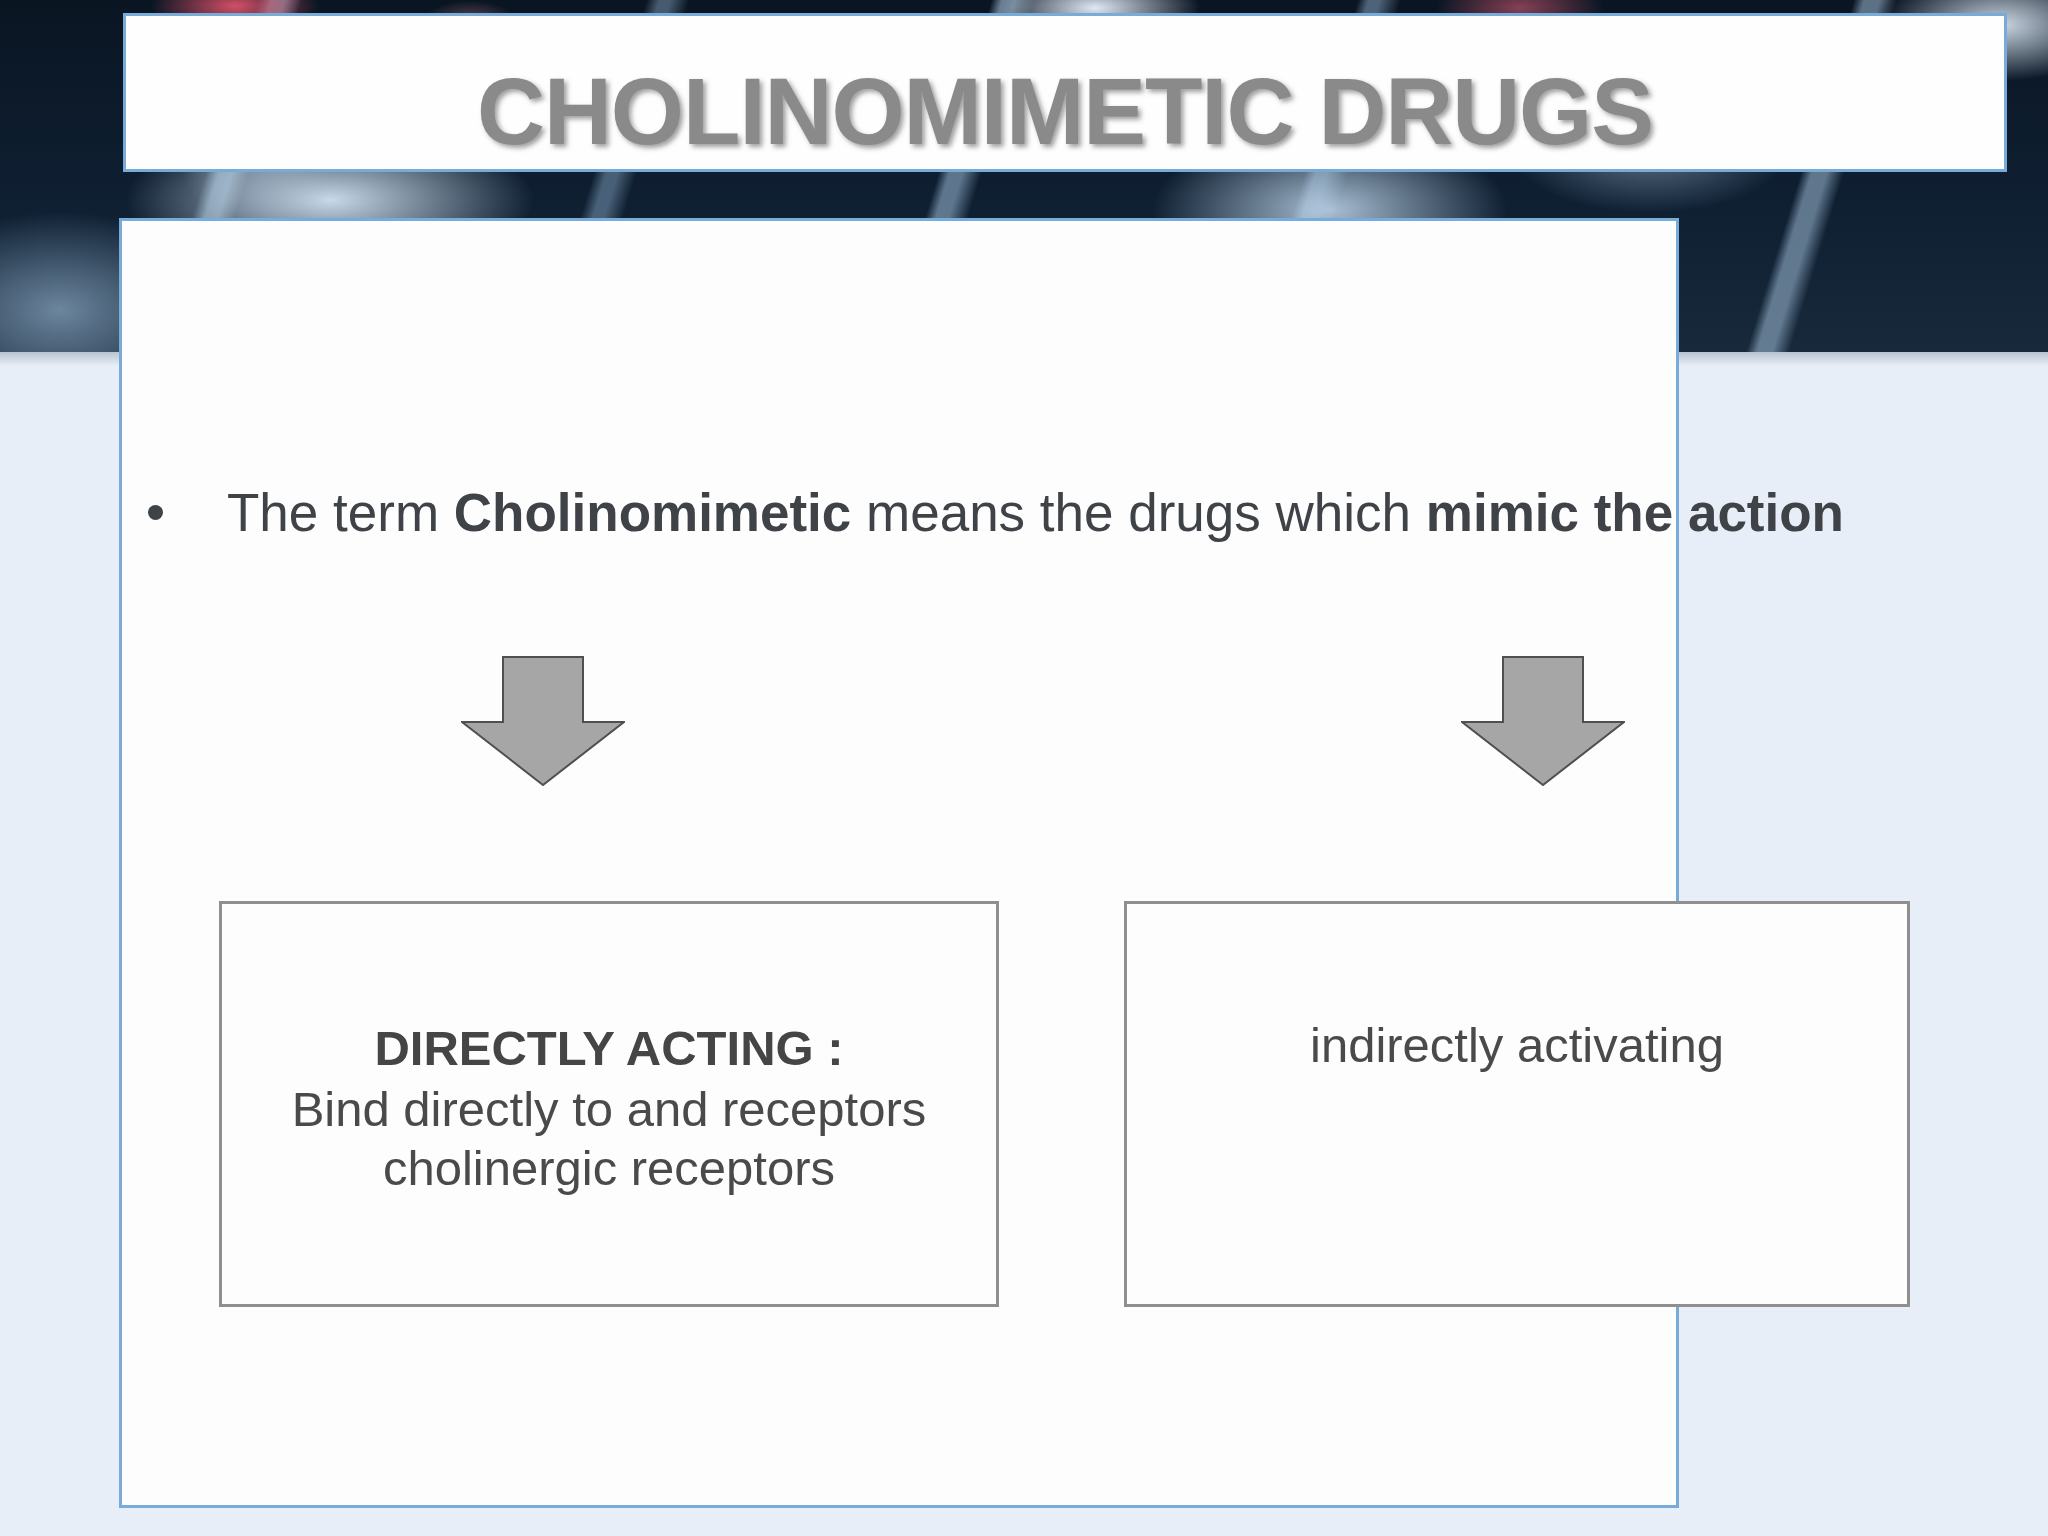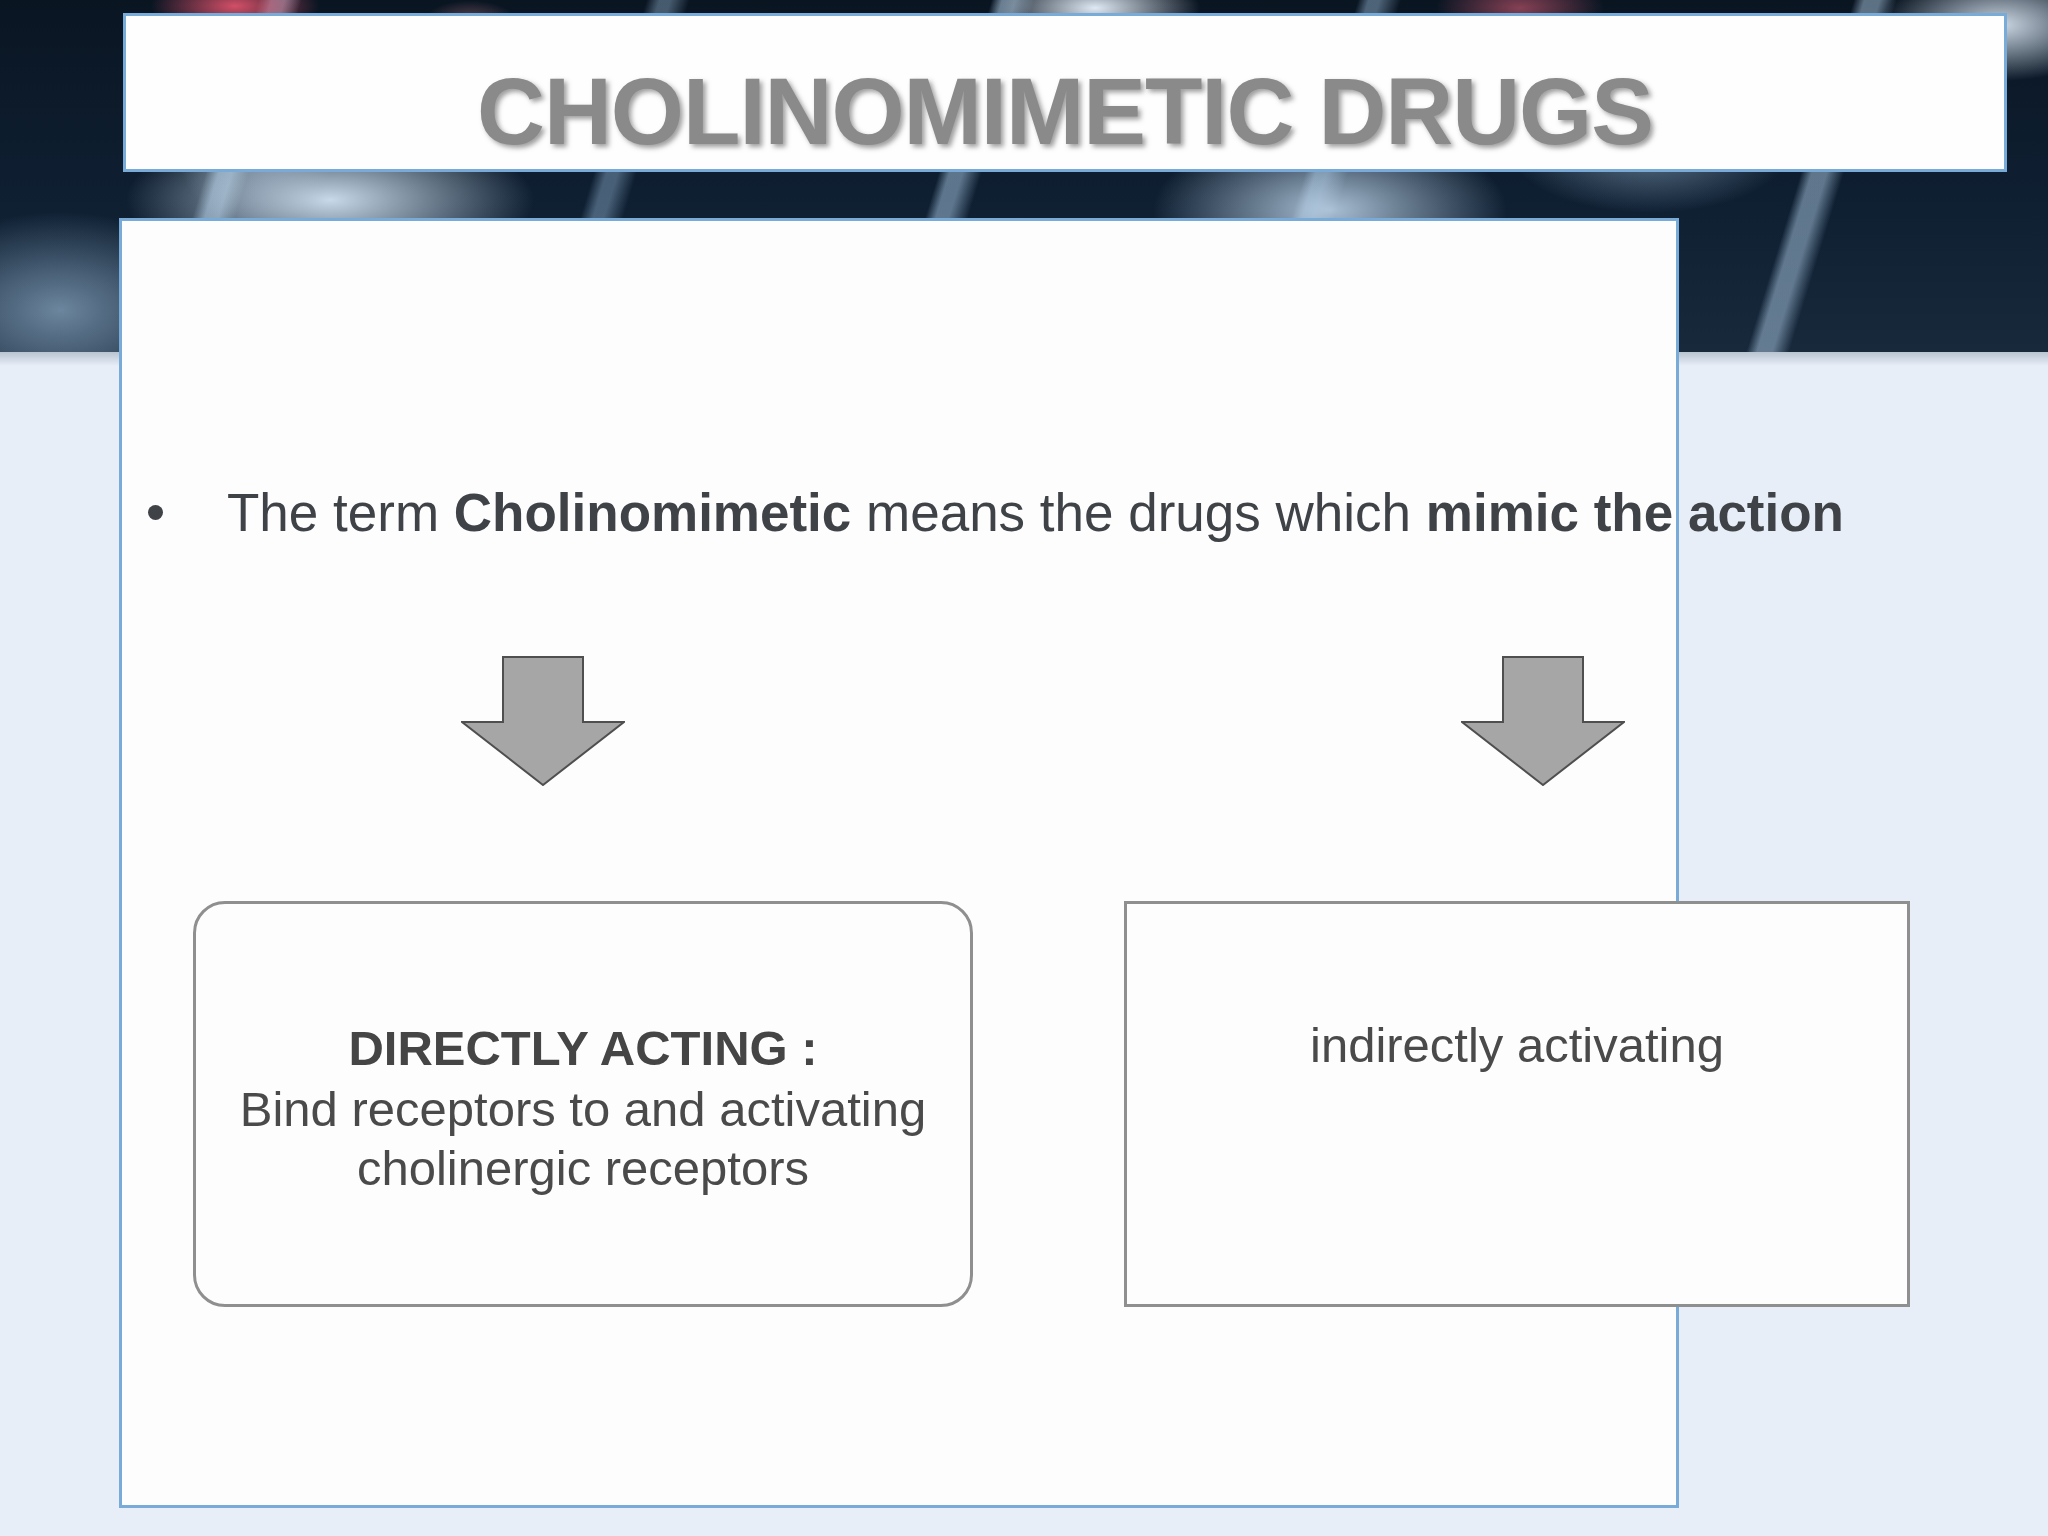--- a/index.html
+++ b/index.html
@@ -87,21 +87,21 @@
 
   .down-arrow{position:absolute;width:164px;height:130px;top:435px;}
   .down-arrow.left{left:339px;}
   .down-arrow.right{left:1339px;}
 
   .cat-box{
     position:absolute;top:680px;height:406px;
     background:#fdfdfe;border:3px solid var(--box-border-gray);
     padding-top:112px;text-align:center;color:var(--body-text);
   }
-  .cat-box.left{left:71px;width:780px;border-radius:32px;}
+  .cat-box.left{left:97px;width:780px;}
   .cat-box.right{left:1002px;width:786px;}
   .cat-heading{font-size:49px;font-weight:bold;line-height:64px;color:#454545;}
   .cat-line{font-size:49px;line-height:59px;color:#4a4a4a;}
 </style>
 </head>
 <body>
 
 <div class="stage">
 
   <div class="hero"></div>
@@ -122,21 +122,21 @@
     <svg class="down-arrow left" viewBox="0 0 164 130" xmlns="http://www.w3.org/2000/svg">
       <polygon points="42,1 122,1 122,66 163,66 82,129 1,66 42,66" fill="#a6a6a6" stroke="#4f4f4f" stroke-width="2"></polygon>
     </svg>
 
     <svg class="down-arrow right" viewBox="0 0 164 130" xmlns="http://www.w3.org/2000/svg">
       <polygon points="42,1 122,1 122,66 163,66 82,129 1,66 42,66" fill="#a6a6a6" stroke="#4f4f4f" stroke-width="2"></polygon>
     </svg>
 
     <div class="cat-box left">
       <div class="cat-heading">DIRECTLY ACTING :</div>
-      <div class="cat-line">Bind receptors to and activating</div>
+      <div class="cat-line">Bind directly to and receptors</div>
       <div class="cat-line">cholinergic receptors</div>
     </div>
 
     <div class="cat-box right">
       <div class="cat-line">indirectly activating</div>
     </div>
 
   </div>
 </div>
 

